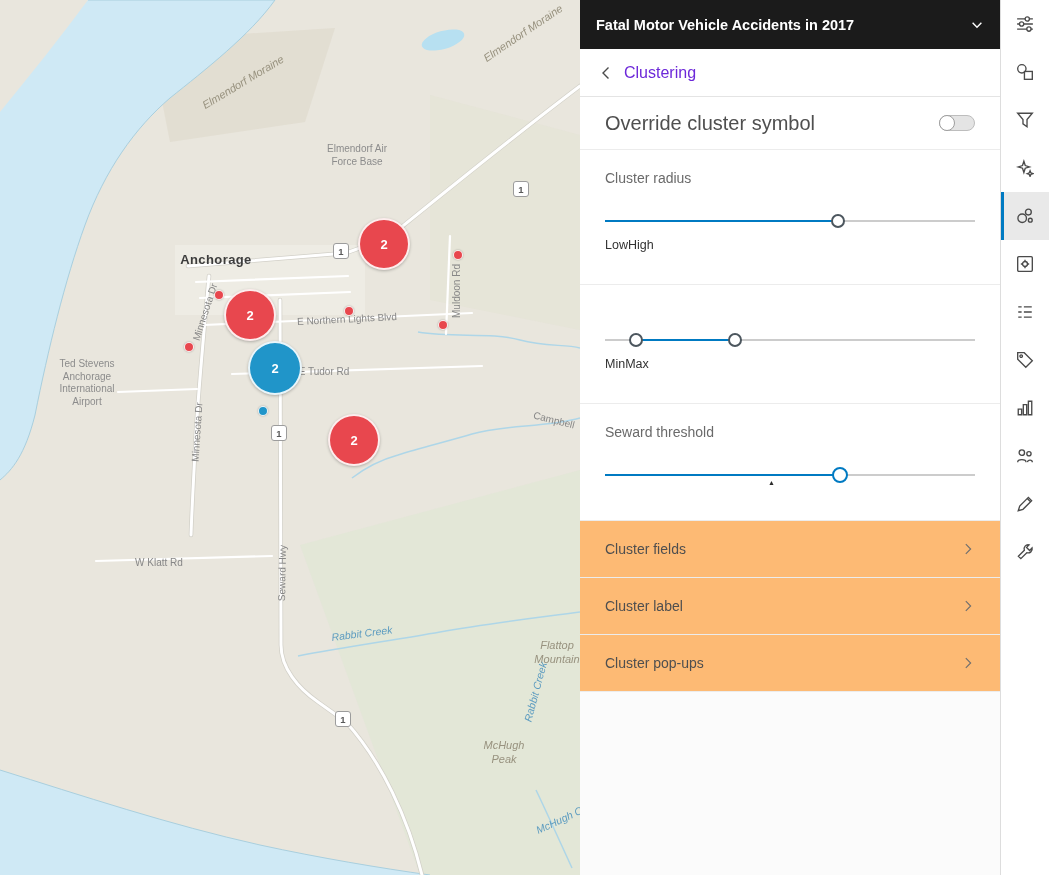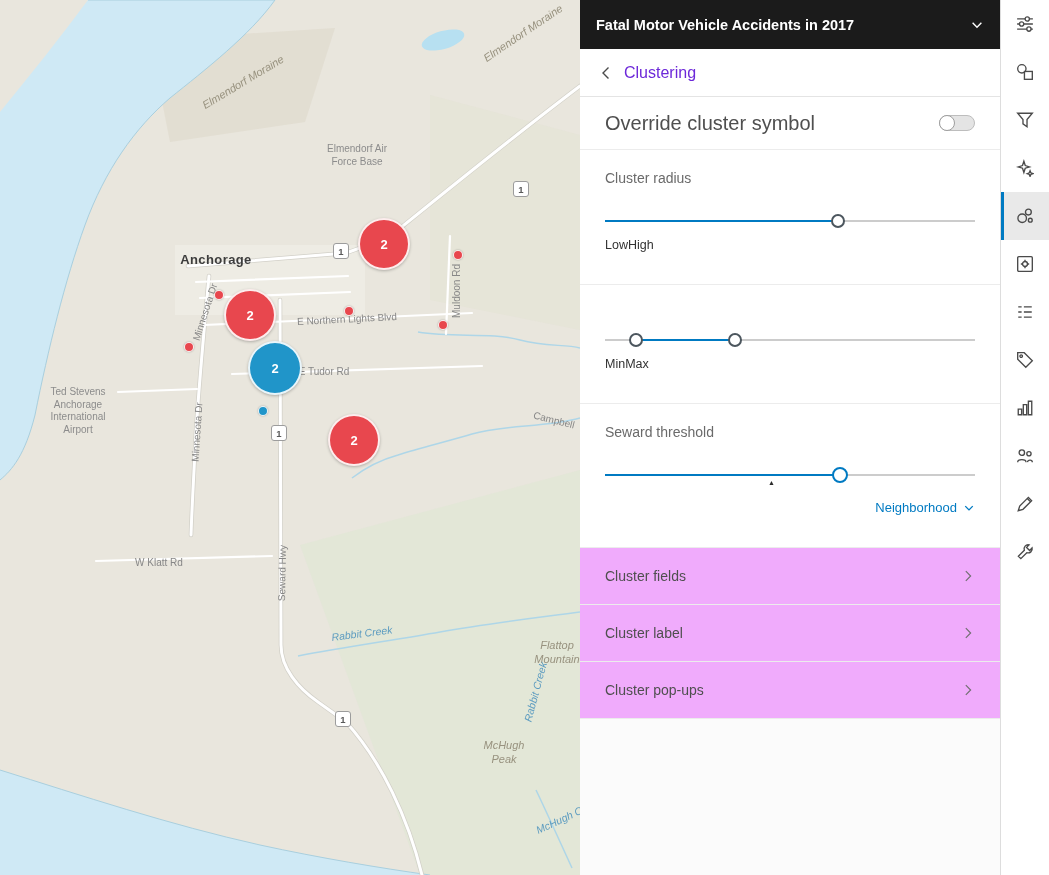--- a/index.html
+++ b/index.html
@@ -41,21 +41,21 @@
   .slider { position:relative; height:18px; margin:26px 0 4px; cursor:pointer; }
   .slider .track { position:absolute; left:0; right:0; top:8px; height:2px; background:#ccc; }
   .slider .fill { position:absolute; top:8px; height:2px; background:#007ac2; }
   .slider .handle { position:absolute; top:2px; width:14px; height:14px; border-radius:50%; background:#fff;
                     border:2px solid #4c565e; transform:translateX(-50%); cursor:grab; }
   .slider .handle.blue { width:16px; height:16px; top:1px; border-color:#007ac2; }
   .slider .marker { position:absolute; top:13px; font-size:7px; color:#2b2b2b; transform:translateX(-50%); }
   .minmax { display:flex; justify-content:flex-start; font-size:12.5px; color:#323232; margin-top:8px; }
   .scale-link-row { display:flex; justify-content:flex-end; align-items:center; margin-top:16px; }
   .scale-link { display:flex; align-items:center; gap:6px; color:#007ac2; font-size:13px; cursor:pointer; }
-  .nav-row { background:#f0abfc; display:flex; align-items:center; justify-content:space-between; height:57px;
+  .nav-row { background:#fdba74; display:flex; align-items:center; justify-content:space-between; height:57px;
              padding:0 25px; border-bottom:1px solid #ececec; font-size:14px; color:#4f4f4f; cursor:pointer; }
   .panel-fill { flex:1; background:#fbfbfb; }
 
   
   #toolbar { position:absolute; left:1000px; top:0; width:49px; height:875px; background:#fff; border-left:1px solid #ddd; }
   .tool { height:48px; display:flex; align-items:center; justify-content:center; cursor:pointer; position:relative; }
   .tool.selected { background:#e9e9e9; }
   .tool.selected::before { content:''; position:absolute; left:0; top:0; bottom:0; width:3px; background:#007ac2; }
 </style>
 </head>
@@ -109,21 +109,21 @@
         <path d="M96 561 L272 556"></path>
         <path d="M118 392 L197 389"></path>
       </g>
     </svg>
     <div id="map-labels">
         <div class="map-label lbl-terrain" style="left: 243px; top: 82px; transform: translate(-50%, -50%) rotate(-31deg);">Elmendorf Moraine</div>
         <div class="map-label lbl-terrain" style="left: 523px; top: 33px; transform: translate(-50%, -50%) rotate(-34deg);">Elmendorf Moraine</div>
         <div class="map-label lbl-area" style="left: 357px; top: 155px; transform: translate(-50%, -50%) rotate(0deg);">Elmendorf Air
 Force Base</div>
         <div class="map-label lbl-city" style="left: 216px; top: 260px; transform: translate(-50%, -50%) rotate(0deg);">Anchorage</div>
-        <div class="map-label lbl-area" style="left: 78px; top: 383px; transform: translate(-50%, -50%) rotate(0deg); margin-top: 28px;">Ted Stevens
+        <div class="map-label lbl-area" style="left: 87px; top: 383px; transform: translate(-50%, -50%) rotate(0deg);">Ted Stevens
 Anchorage
 International
 Airport</div>
         <div class="map-label lbl-road" style="left: 205px; top: 312px; transform: translate(-50%, -50%) rotate(-72deg);">Minnesota Dr</div>
         <div class="map-label lbl-road" style="left: 197px; top: 432px; transform: translate(-50%, -50%) rotate(-86deg);">Minnesota Dr</div>
         <div class="map-label lbl-road" style="left: 347px; top: 319px; transform: translate(-50%, -50%) rotate(-3deg);">E Northern Lights Blvd</div>
         <div class="map-label lbl-road" style="left: 456px; top: 291px; transform: translate(-50%, -50%) rotate(-90deg);">Muldoon Rd</div>
         <div class="map-label lbl-road" style="left: 324px; top: 371px; transform: translate(-50%, -50%) rotate(0deg);">E Tudor Rd</div>
         <div class="map-label lbl-road" style="left: 554px; top: 420px; transform: translate(-50%, -50%) rotate(14deg);">Campbell</div>
         <div class="map-label lbl-road" style="left: 131px; top: 562px; transform: translate(-50%, -50%) rotate(0deg); margin-left: 28px;">W Klatt Rd</div>
@@ -206,28 +206,20 @@
     </div>
 
     <div class="section">
       <div class="sec-label">Seward threshold</div>
       <div class="slider">
           <div class="track"></div>
           <div class="fill" style="left: 0%; width: 63.5%;"></div>
           <div class="handle blue" style="left: 63.5%;"></div>
           <div class="marker" style="left: 45%;">▲</div>
         </div>
-      <div class="scale-link-row">
-        <span class="scale-link">
-          <span>Neighborhood</span>
-          <svg width="12" height="12" viewBox="0 0 16 16">
-            <path d="M3 5.5l5 5 5-5" stroke="#007ac2" stroke-width="1.8" fill="none"></path>
-          </svg>
-        </span>
-      </div>
     </div>
 
     <div class="nav-row">
       <span>Cluster fields</span>
       <svg width="14" height="14" viewBox="0 0 16 16">
         <path d="M5.5 2.5L11 8l-5.5 5.5" stroke="#6e6e6e" stroke-width="1.3" fill="none"></path>
       </svg>
     </div>
     <div class="nav-row">
       <span>Cluster label</span>

